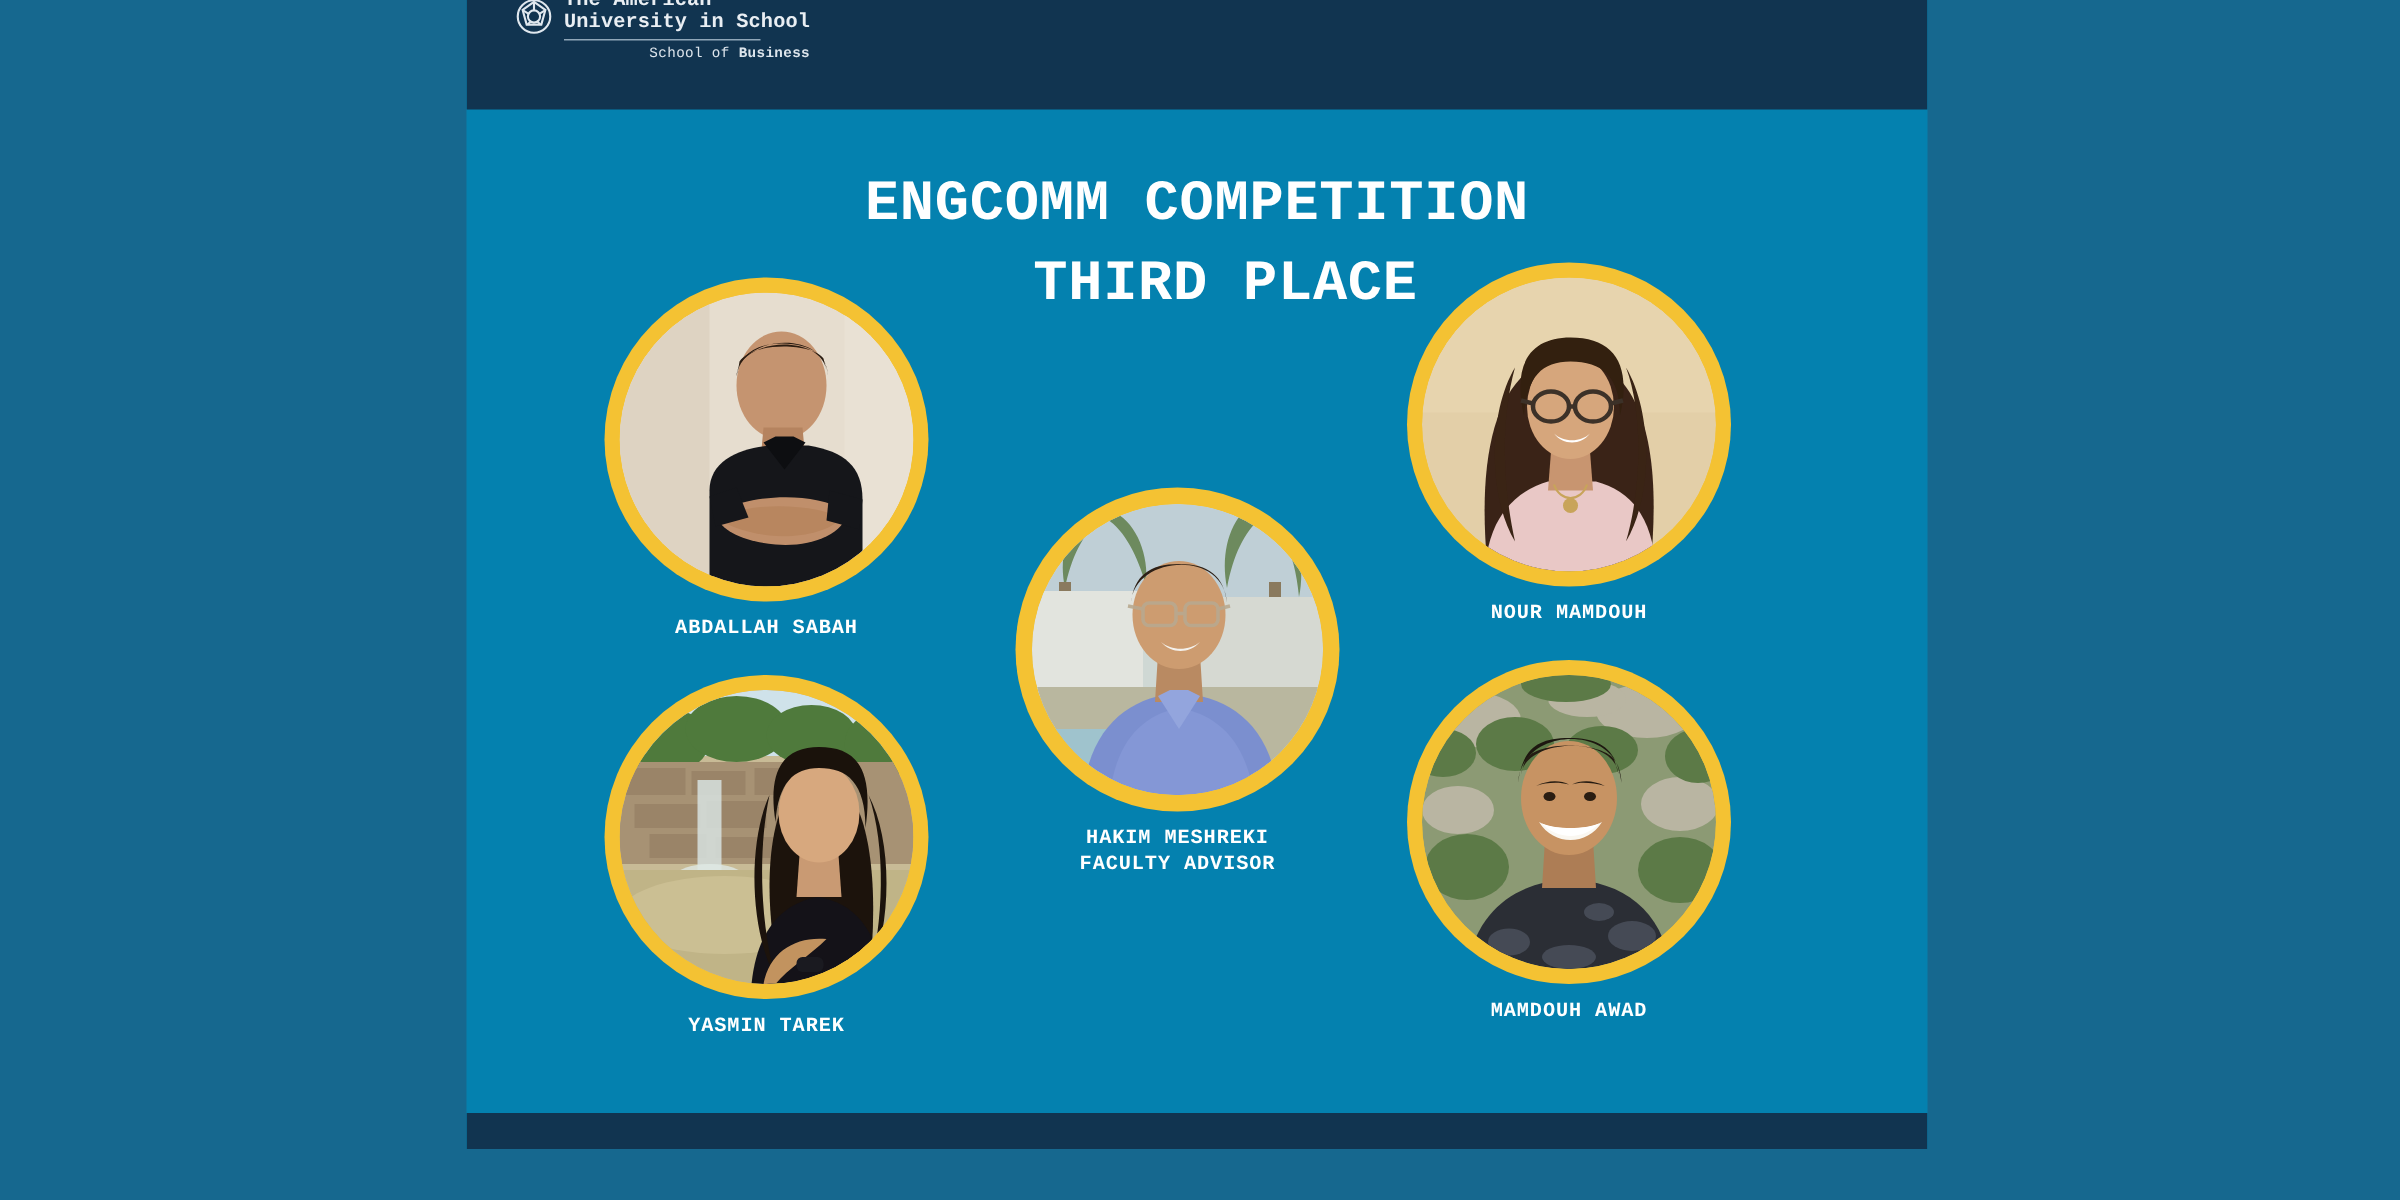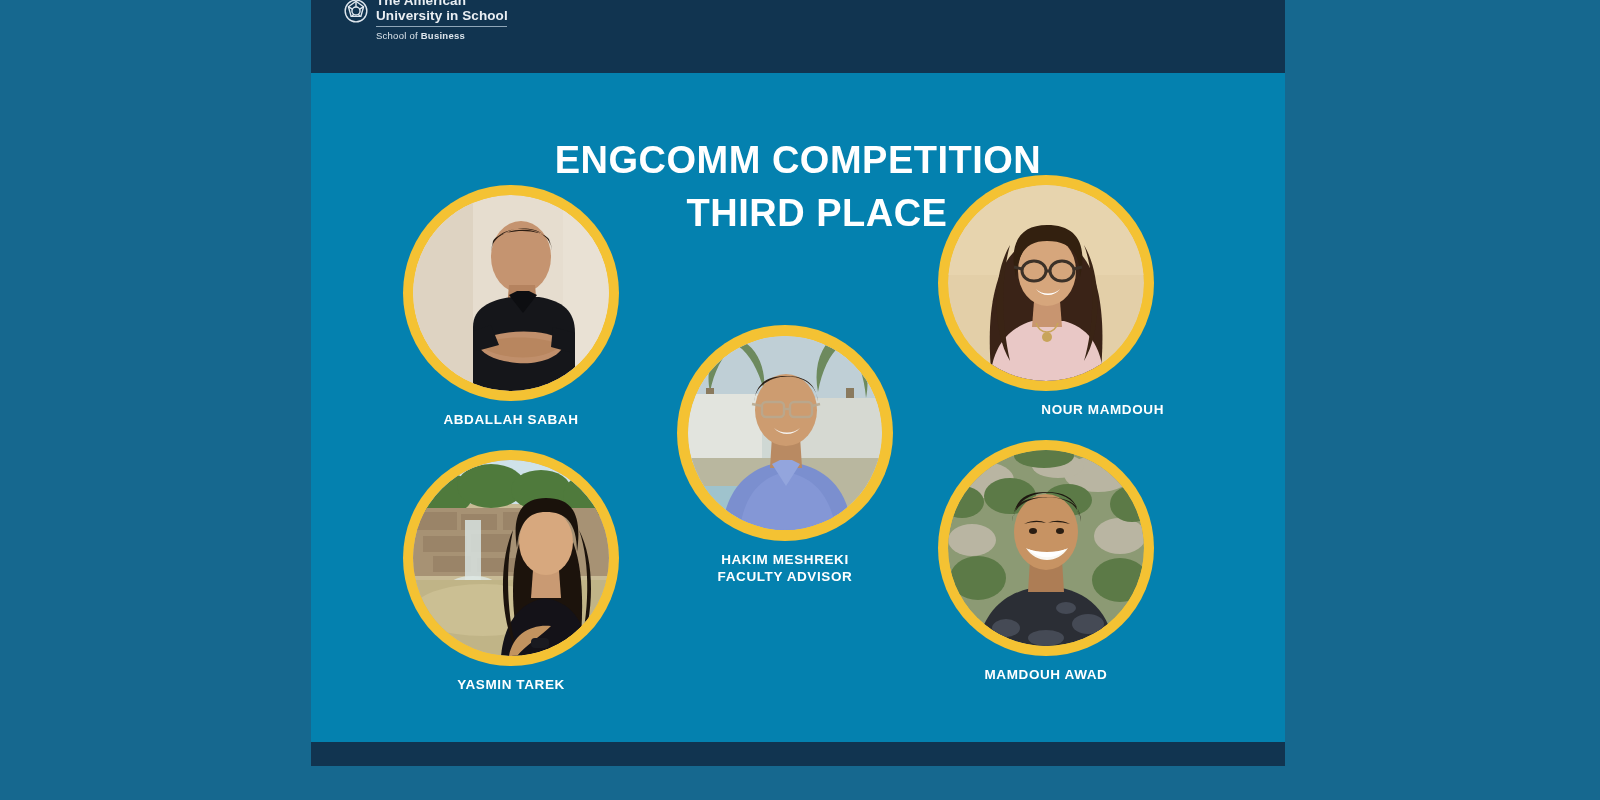--- a/index.html
+++ b/index.html
@@ -22,20 +22,21 @@
 
   
   #card {
     position: absolute;
     left: 311px;
     top: 0px;
     width: 974px;
     height: 766px;
     background: #0481af;
     overflow: hidden;
+    font-family: Liberation Mono, monospace;
   }
 
   
   #header-band {
     position: absolute;
     left: 0;
     top: 0;
     width: 974px;
     height: 73px;
     background: #113450;
@@ -82,36 +83,36 @@
     height: 1px;
     background: #8fa6b8;
     margin: 3px 0 3px 0;
   }
   #logo-sub {
     color: #dde5ec;
     font-size: 9.5px;
     line-height: 11px;
     letter-spacing: 0.25px;
     white-space: nowrap;
+    text-align: right;
   }
   #logo-sub b { font-weight: 700; }
 
   
   #headline {
     position: absolute;
     left: 0;
     top: 110px;
     width: 974px;
     text-align: center;
     color: #ffffff;
     font-size: 38px;
     font-weight: 700;
     letter-spacing: 0.5px;
     line-height: 53px;
-    margin-top: 24px;
   }
   #headline .l2 { display: block; padding-left: 38px; }
 
   
   .person {
     position: absolute;
     text-align: center;
   }
   .ring {
     border-radius: 50%;
@@ -132,21 +133,21 @@
     color: #ffffff;
     font-size: 13.5px;
     font-weight: 700;
     letter-spacing: 0.6px;
     line-height: 17px;
     white-space: nowrap;
   }
 
   
   #person-abdallah { left: 78px;  top: 185px; width: 244px; }
-  #person-nour     { left: 617px; top: 175px; width: 236px; text-align: right; }
+  #person-nour     { left: 617px; top: 175px; width: 236px; }
   #person-hakim    { left: 357px; top: 325px; width: 234px; }
   #person-yasmin   { left: 78px;  top: 450px; width: 244px; }
   #person-moustafa { left: 617px; top: 440px; width: 236px; }
 
   .ring-lg { width: 216px; height: 216px; padding: 10px; }
   .ring-md { width: 216px; height: 216px; padding: 10px; }
   .ring-sm { width: 216px; height: 216px; padding: 11px; }
 
   .person .ring { margin: 0 auto; }
 </style>

